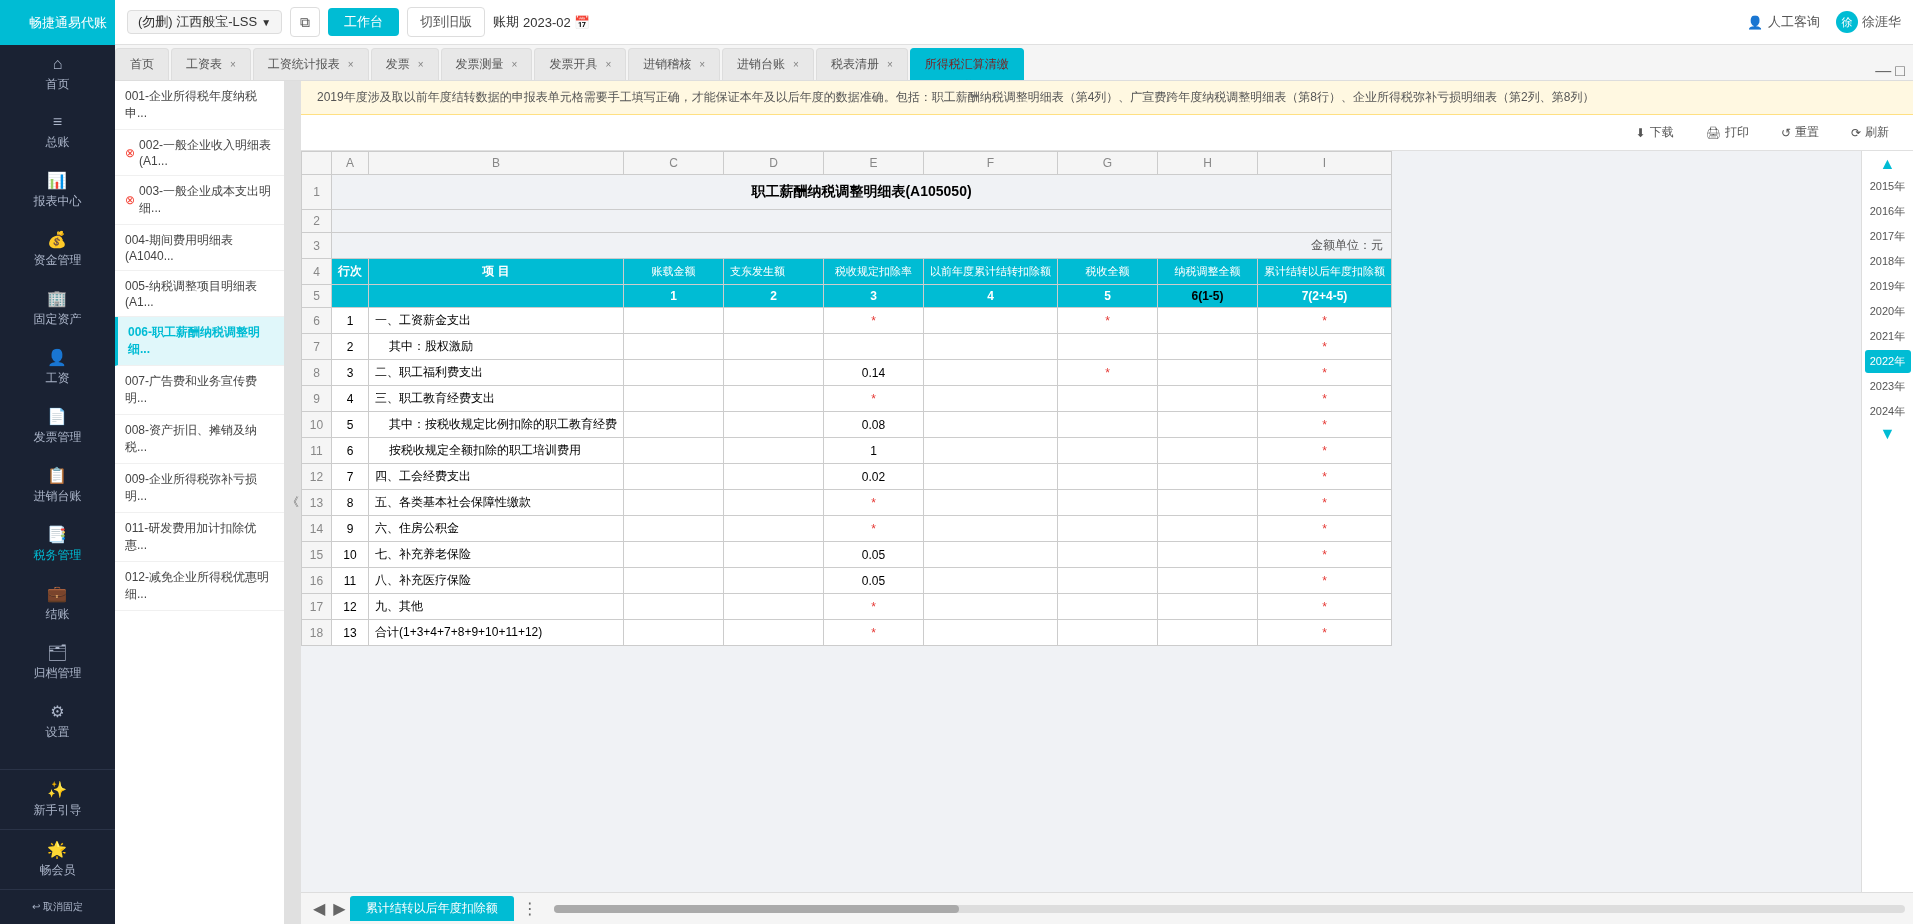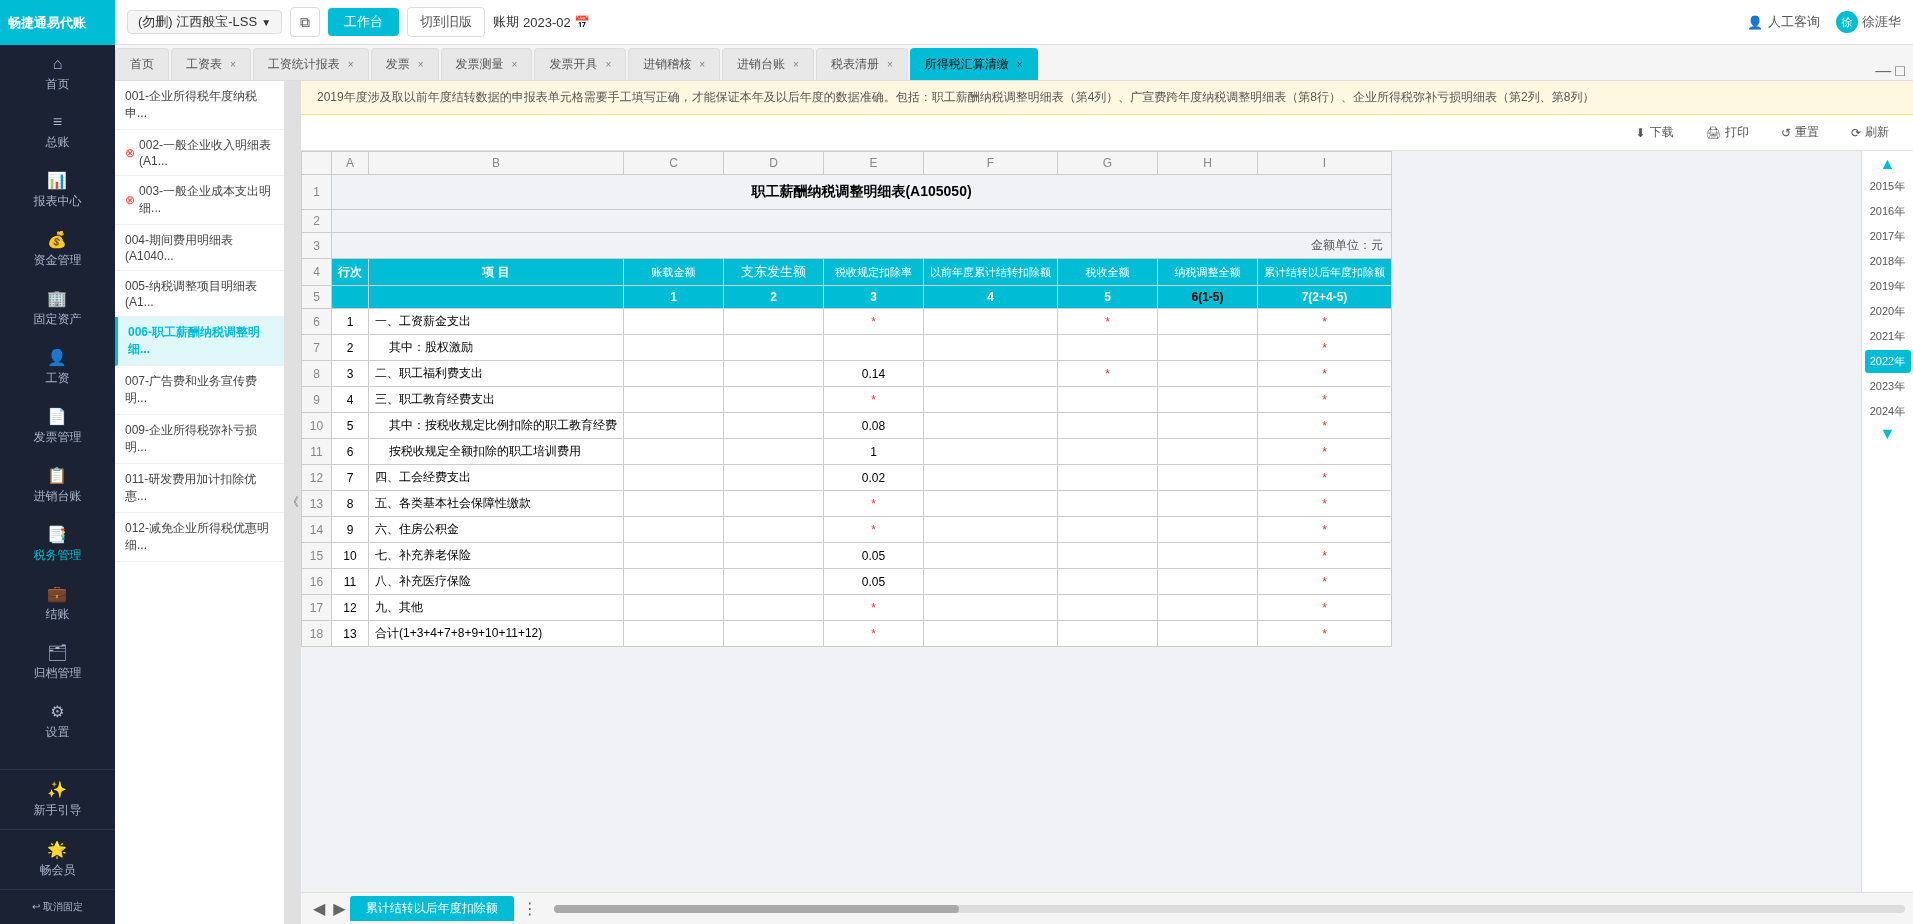--- a/index.html
+++ b/index.html
@@ -1,20 +1,20 @@
 <!DOCTYPE html>
 <html><head>
   <meta charset="utf-8">
   <style>
     * { box-sizing: border-box; margin: 0; padding: 0; font-family: 'Microsoft YaHei', Arial, sans-serif; }
     body { width: 1913px; height: 924px; overflow: hidden; background: #f0f2f5; display: flex; flex-direction: row; }
 
     
     #sidebar { width: 115px; background: #1a2233; height: 924px; display: flex; flex-direction: column; align-items: center; flex-shrink: 0; }
-    #sidebar .logo { width: 100%; background: #00bcd4; padding: 12px 8px; display: flex; align-items: center; justify-content: flex-start; color: white; font-size: 13px; font-weight: bold; height: 45px; }
+    #sidebar .logo { width: 100%; background: #00bcd4; padding: 12px 8px; display: flex; align-items: center; justify-content: flex-end; color: white; font-size: 13px; font-weight: normal; height: 45px; }
     #sidebar .nav-item { width: 100%; display: flex; flex-direction: column; align-items: center; padding: 10px 0; color: #aab4c8; font-size: 12px; cursor: pointer; }
     #sidebar .nav-item .nav-icon { font-size: 16px; margin-bottom: 3px; }
     #sidebar .nav-item.active { color: #00bcd4; }
     #sidebar .nav-bottom { margin-top: auto; width: 100%; }
     #sidebar .nav-bottom .nav-item { border-top: 1px solid #2a3347; }
 
     
     #main { flex: 1; display: flex; flex-direction: column; height: 924px; overflow: hidden; }
 
     
@@ -24,21 +24,21 @@
     #topbar .icon-btn { width: 30px; height: 30px; display: flex; align-items: center; justify-content: center; border: 1px solid #ddd; border-radius: 4px; cursor: pointer; font-size: 14px; color: #555; background: #fff; }
     #topbar .btn-workspace { background: #00bcd4; color: white; border: none; border-radius: 4px; padding: 5px 16px; font-size: 13px; cursor: pointer; }
     #topbar .btn-old { background: #fff; color: #555; border: 1px solid #ddd; border-radius: 4px; padding: 5px 12px; font-size: 13px; cursor: pointer; }
     #topbar .period { display: flex; align-items: center; gap: 4px; font-size: 13px; color: #333; }
     #topbar .right { display: flex; align-items: center; gap: 16px; font-size: 13px; color: #555; }
     #topbar .user-info { display: flex; align-items: center; gap: 4px; cursor: pointer; }
 
     
     #tabs { height: 36px; background: #f5f5f5; display: flex; align-items: flex-end; border-bottom: 1px solid #ddd; flex-shrink: 0; overflow-x: auto; }
     .tab-item { display: flex; align-items: center; gap: 4px; padding: 7px 14px; font-size: 12px; color: #555; background: #e8e8e8; border: 1px solid #ddd; border-bottom: none; border-radius: 4px 4px 0 0; cursor: pointer; margin-right: 2px; white-space: nowrap; height: 32px; }
-    .tab-item.active { background: #00bcd4; color: #000000; border-color: #00bcd4; }
+    .tab-item.active { background: #00bcd4; color: #7f1d1d; border-color: #00bcd4; flex-direction: column; }
     .tab-item .tab-close { font-size: 10px; margin-left: 4px; opacity: 0.7; }
     #tabs .tab-controls { margin-left: auto; display: flex; align-items: center; gap: 4px; padding: 0 8px; }
     #tabs .tab-controls span { font-size: 16px; cursor: pointer; color: #666; }
 
     
     #content { flex: 1; display: flex; overflow: hidden; }
 
     
     #left-panel { width: 170px; background: #fff; border-right: 1px solid #e0e0e0; overflow-y: auto; flex-shrink: 0; }
     .left-panel-item { padding: 7px 10px; font-size: 12px; color: #444; cursor: pointer; border-bottom: 1px solid #f0f0f0; display: flex; align-items: center; gap: 4px; }
@@ -245,20 +245,23 @@
         <span>004-期间费用明细表(A1040...</span>
       </div>
       <div class="left-panel-item">
         <span>005-纳税调整项目明细表(A1...</span>
       </div>
       <div class="left-panel-item active">
         <span>006-职工薪酬纳税调整明细...</span>
       </div>
       <div class="left-panel-item">
         <span>007-广告费和业务宣传费明...</span>
+      </div>
+      <div class="left-panel-item">
+        <span>008-资产折旧、摊销及纳税...</span>
       </div>
       <div class="left-panel-item">
         <span>009-企业所得税弥补亏损明...</span>
       </div>
       <div class="left-panel-item">
         <span>011-研发费用加计扣除优惠...</span>
       </div>
       <div class="left-panel-item">
         <span>012-减免企业所得税优惠明细...</span>
       </div>
@@ -337,21 +340,21 @@
               <tr>
                 <td class="row-num-col">3</td>
                 <td colspan="9" style="text-align:right;color:#555;padding-right:8px;">金额单位：元</td>
               </tr>
 
               <tr>
                 <td class="row-num-col col-header">4</td>
                 <td style="background:#00bcd4;color:white;text-align:left;font-weight:bold;">行次</td>
                 <td style="background:#00bcd4;color:white;text-align:center;font-weight:bold;">项 目</td>
                 <td style="background:#00bcd4;color:white;text-align:center;font-size:11px;">账载金额</td>
-                <td style="background:#00bcd4;color:white;text-align:center;font-size:13px;">支东发生额</td>
+                <td style="background:#00bcd4;color:white;font-size:11px;">支东发生额</td>
                 <td style="background:#00bcd4;color:white;text-align:center;font-size:11px;">税收规定扣除率</td>
                 <td style="background:#00bcd4;color:white;text-align:center;font-size:11px;">以前年度累计结转扣除额</td>
                 <td style="background:#00bcd4;color:white;text-align:center;font-size:11px;">税收全额</td>
                 <td style="background:#00bcd4;color:white;text-align:center;font-size:11px;">纳税调整全额</td>
                 <td style="background:#00bcd4;color:white;text-align:center;font-size:11px;">累计结转以后年度扣除额</td>
               </tr>
 
               <tr>
                 <td class="row-num-col col-header">5</td>
                 <td style="background:#00bcd4;color:white;text-align:center;"></td>

